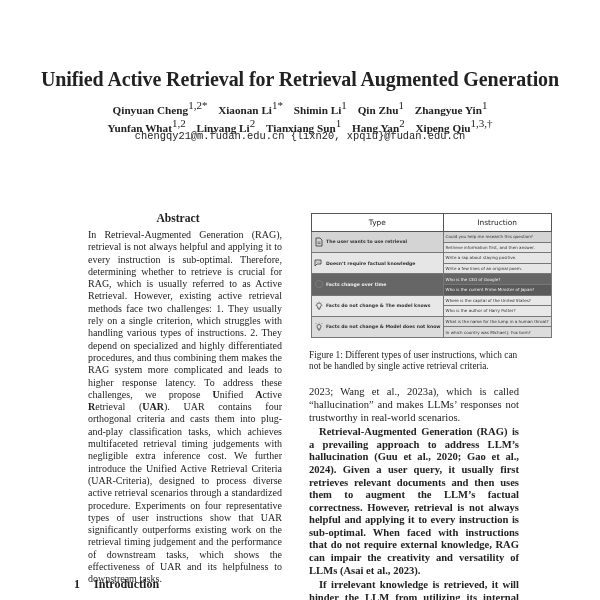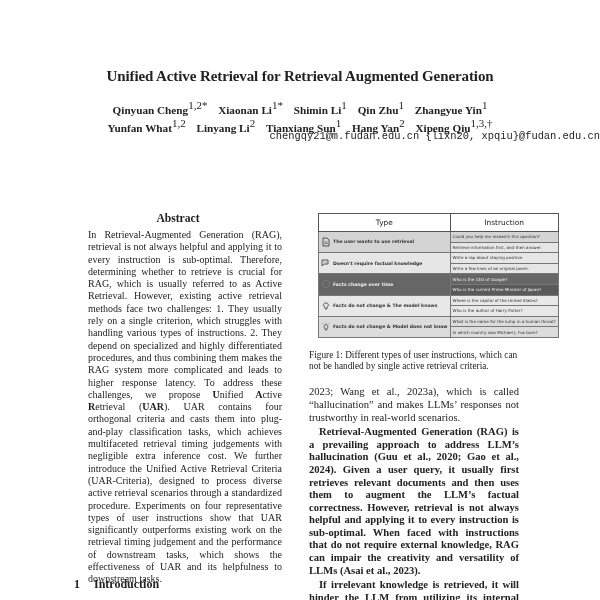--- a/index.html
+++ b/index.html
@@ -1,35 +1,35 @@
 <!DOCTYPE html>
 <html><head>
 <meta charset="utf-8">
 <style>
   html, body { margin:0; padding:0; background:#fff; }
   body { width:600px; height:600px; position:relative; overflow:hidden;
          font-family:"Liberation Serif", serif; color:#222; }
   .title { position:absolute; top:68px; left:0; width:600px; text-align:center;
-           font-weight:bold; font-size:15px; letter-spacing:-0.1px; }
+           font-weight:bold; font-size:20px; letter-spacing:-0.1px; }
   .authors { position:absolute; top:99px; left:0; width:600px; text-align:center;
              font-weight:bold; font-size:11.2px; line-height:13.5px; }
   .authors .a { margin:0 4px; white-space:nowrap; }
   .authors sup { font-weight:normal; font-size:11px; }
   .affils { position:absolute; top:130px; left:0; width:600px; text-align:center;
             font-size:11.2px; line-height:12.4px; }
   .affils sup { font-size:7px; }
-  .email { font-family:"Liberation Mono", monospace; font-size:10.4px;text-align:right; }
+  .email { font-family:"Liberation Mono", monospace; font-size:10.4px; }
   .col-left { position:absolute; top:212px; left:74px; width:208px; }
   .abstract-title { text-align:center; font-weight:bold; font-size:11.6px; margin-bottom:4px; }
   .abstract { font-size:10px; line-height:12.3px; text-align:justify; padding-left:14px; }
   .abstract b { font-weight:bold; }
   .section { position:absolute; top:577px; left:74px; font-weight:bold; font-size:12px; }
   .section .num { margin-right:14px; }
   .col-right { position:absolute; top:213px; left:309px; width:210px; }
-  table.fig { border-collapse:collapse; width:199px; margin-left:9px;
+  table.fig { border-collapse:collapse; width:199px; margin-left:2px;
               font-family:"DejaVu Sans", sans-serif; font-size:4.1px; }
   table.fig th { font-size:7.4px; font-weight:normal; height:15px; border:1px solid #555;
                  background:#fff; color:#222; }
   table.fig td { border:1px solid #777; height:9.6px; padding:0 2px; white-space:nowrap; }
   td.type { font-weight:bold; font-size:4.6px; line-height:5.2px; vertical-align:middle; }
   td.type .wrap { display:flex; align-items:center; }
   td.type .ic { width:10px; height:10px; margin-right:2px; flex:none; }
   .r-light td { background:#d4d4d4; color:#333; }
   .r-light2 td { background:#e6e6e6; color:#333; }
   .r-dark td { background:#666; color:#eee; }

